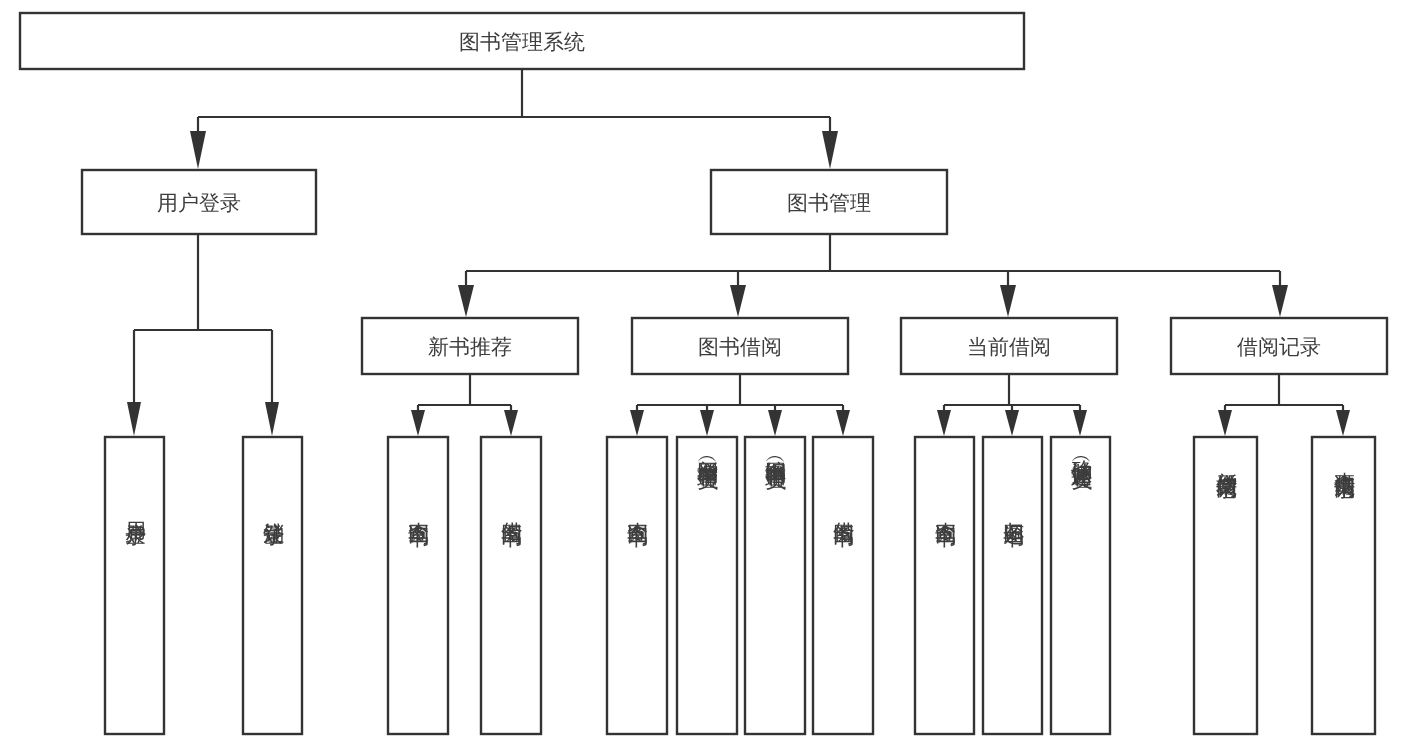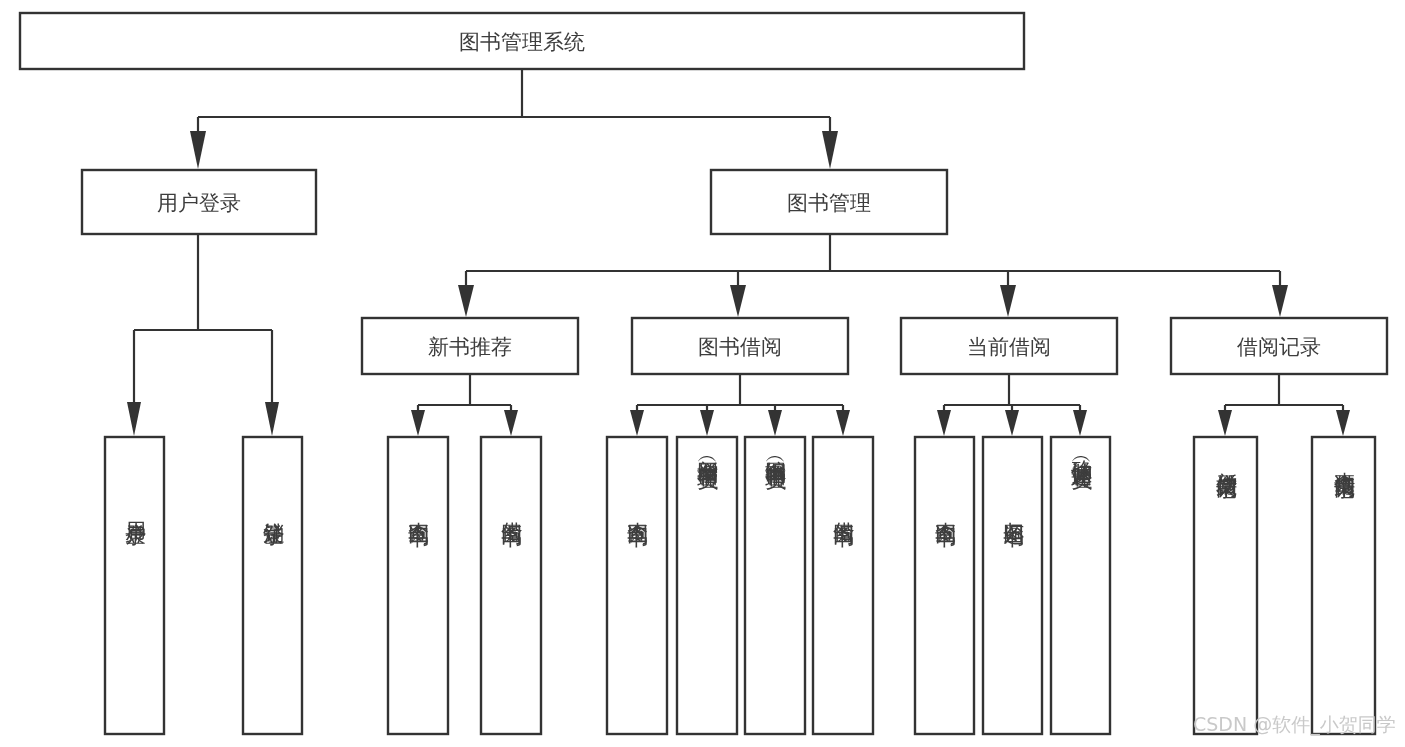--- a/index.html
+++ b/index.html
@@ -209,15 +209,14 @@
   <div class="vlabel" style="left:626px; top:505px;">查询图书</div>
   <div class="vlabel" style="left:696px; top:443px;">新增图书（管理员）</div>
   <div class="vlabel" style="left:764px; top:443px;">编辑图书（管理员）</div>
   <div class="vlabel" style="left:832px; top:505px;">借阅图书</div>
   <div class="vlabel" style="left:934px; top:505px;">查询图书</div>
   <div class="vlabel" style="left:1002px; top:505px;">归还图书</div>
   <div class="vlabel" style="left:1070px; top:443px;">确认归还（管理员）</div>
   <div class="vlabel" style="left:1215px; top:455px;">新增借阅记录</div>
   <div class="vlabel" style="left:1333px; top:455px;">查询借阅记录</div>
 
-  <div class="watermark" style="left:1193px; top:712px;">CSDN @软件_小贺同学</div>
 
 </div>
 
 </body></html>

